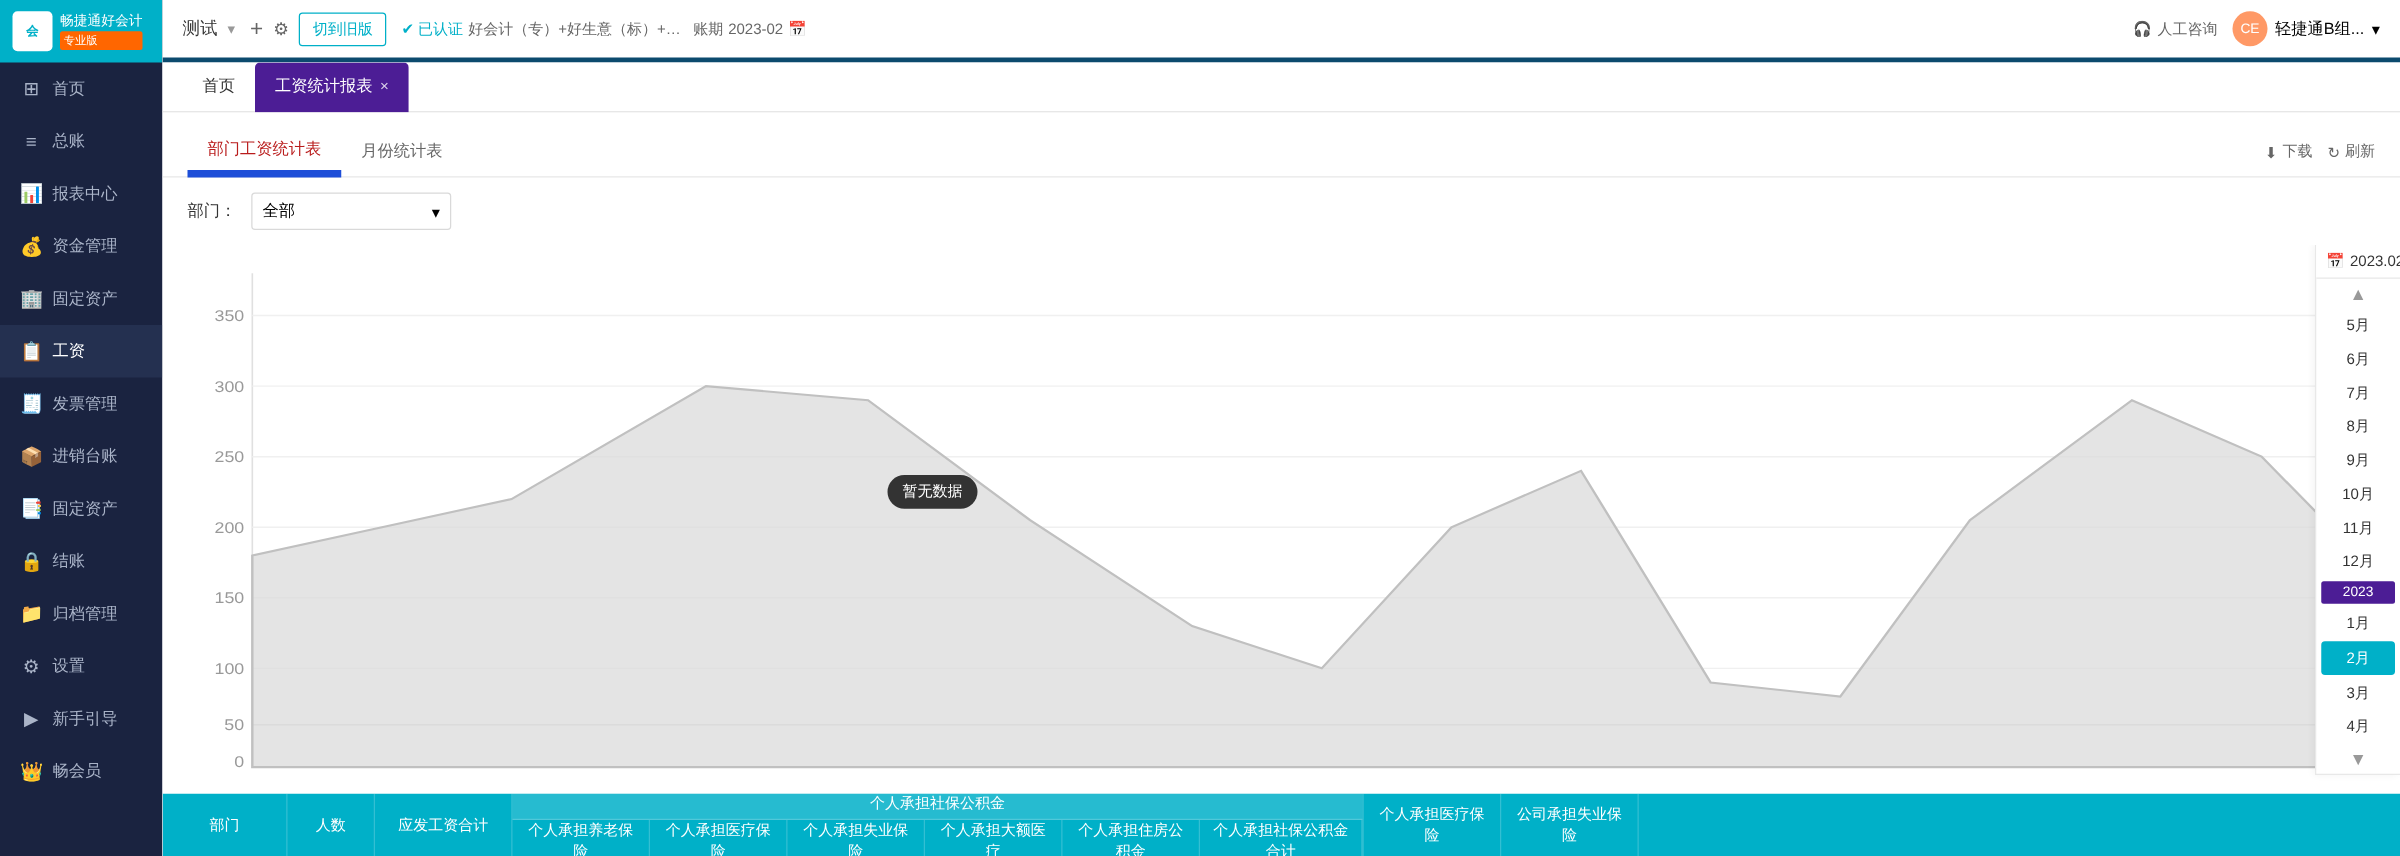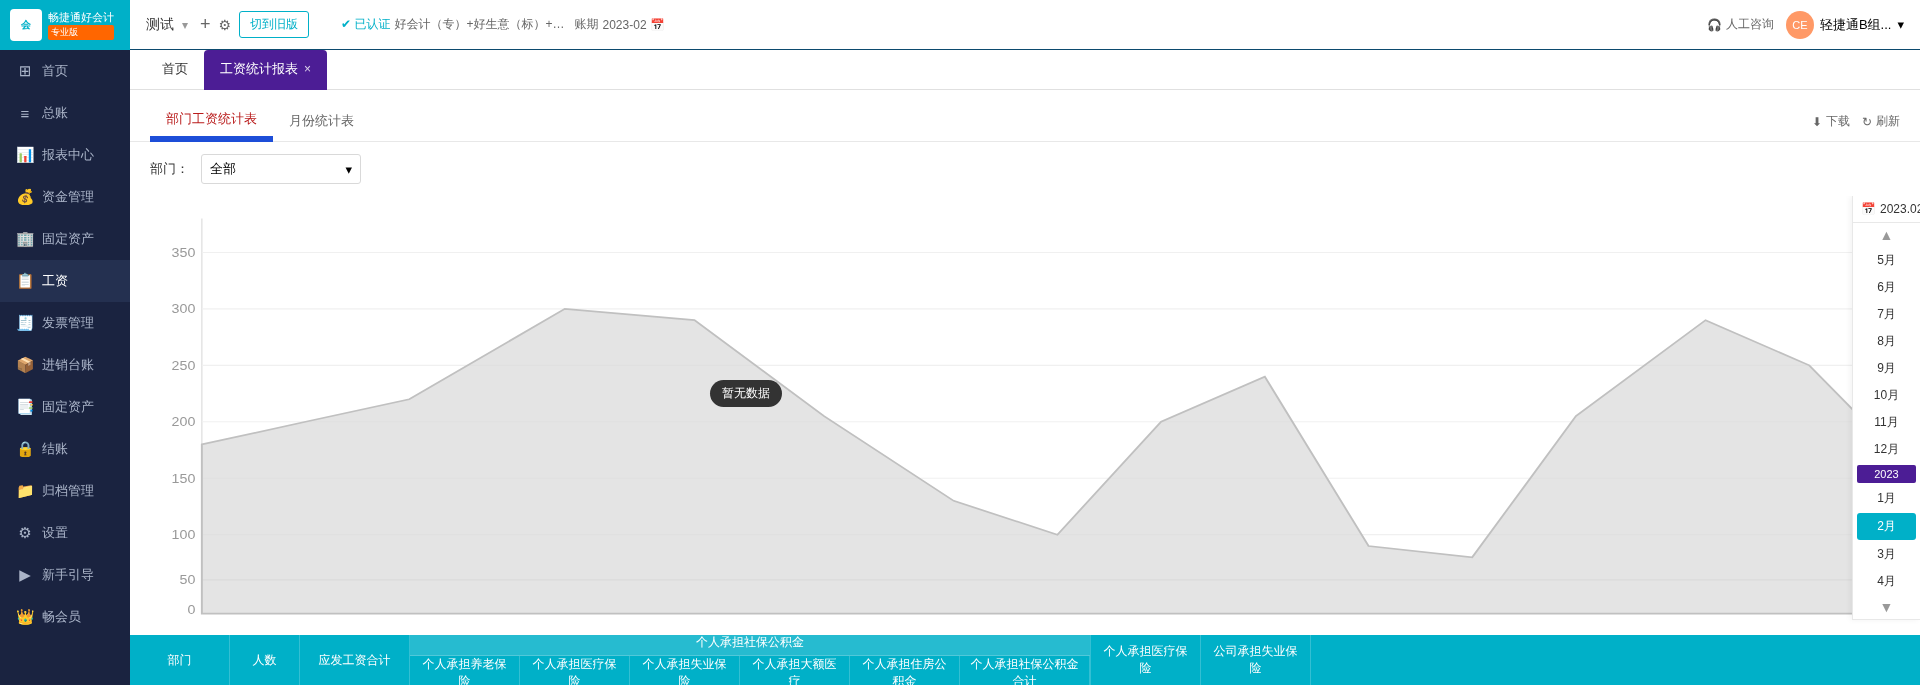--- a/index.html
+++ b/index.html
@@ -70,41 +70,41 @@
     }
 
     
     .topbar {
       background: white;
       height: 50px;
       display: flex;
       align-items: center;
       padding: 0 16px;
       gap: 8px;
-      border-bottom: 1px solid #0c4a6e;
+      border-bottom: 4px solid #0c4a6e;
       flex-shrink: 0;
     }
     .topbar-title { font-size: 14px; color: #333; font-weight: 500; }
     .topbar-arrow { color: #999; font-size: 12px; cursor: pointer; }
     .topbar-add { color: #666; font-size: 18px; cursor: pointer; margin-left: 4px; }
     .topbar-gear { color: #666; font-size: 14px; cursor: pointer; }
     .topbar-btn {
       border: 1px solid #00b0c8;
       color: #00b0c8;
       background: white;
       padding: 4px 10px;
       border-radius: 3px;
       cursor: pointer;
       font-size: 12px;
     }
     .topbar-tags {
       display: flex;
       align-items: center;
       gap: 4px;
-      margin-left: 24px;
+      margin-left: 4px;
       color: #666;
       font-size: 12px;
     }
     .tag-certified { color: #00b0c8; }
     .tag-period { color: #666; margin-left: 6px; }
     .topbar-right {
       margin-left: auto;
       display: flex;
       align-items: center;
       gap: 12px;

